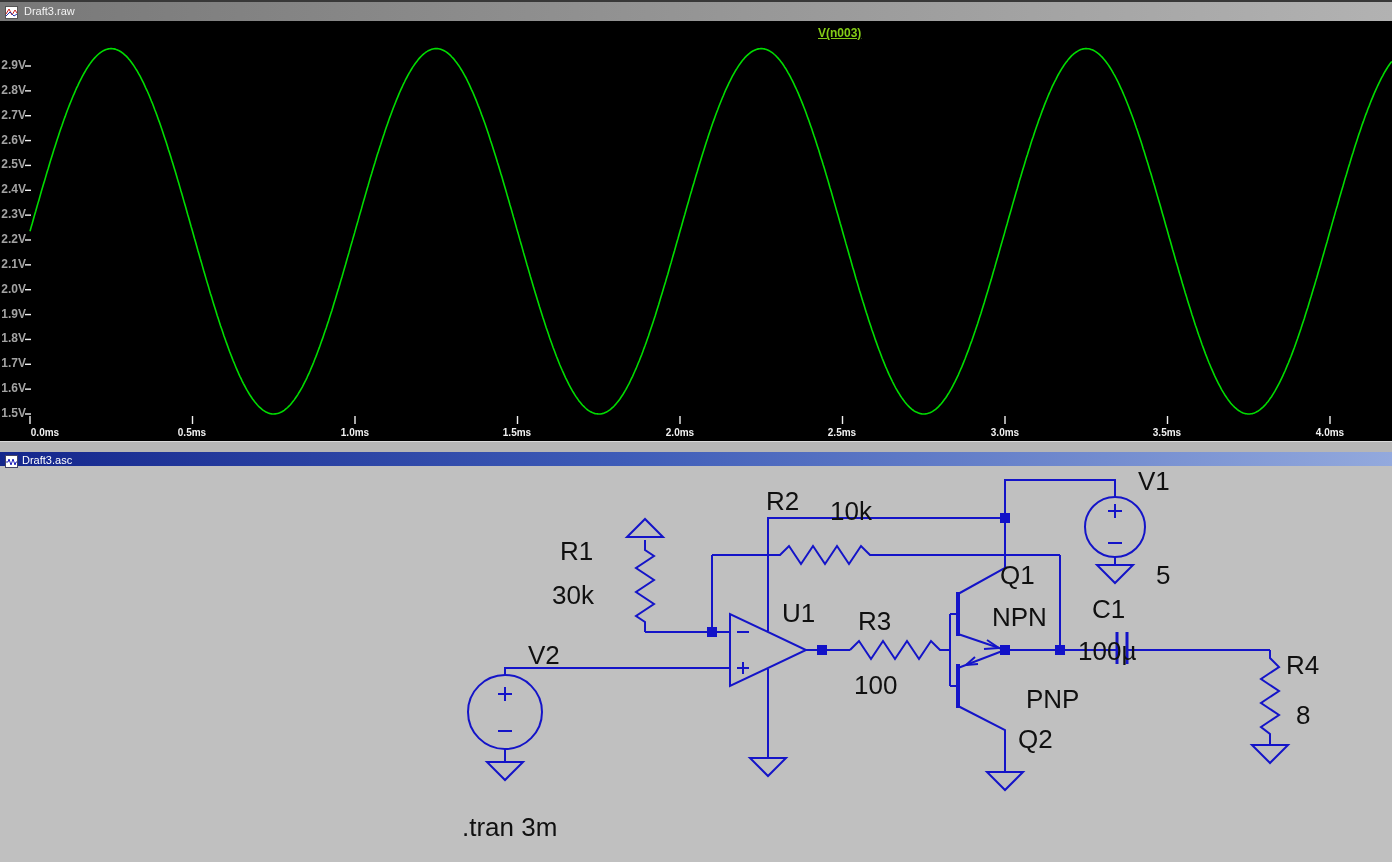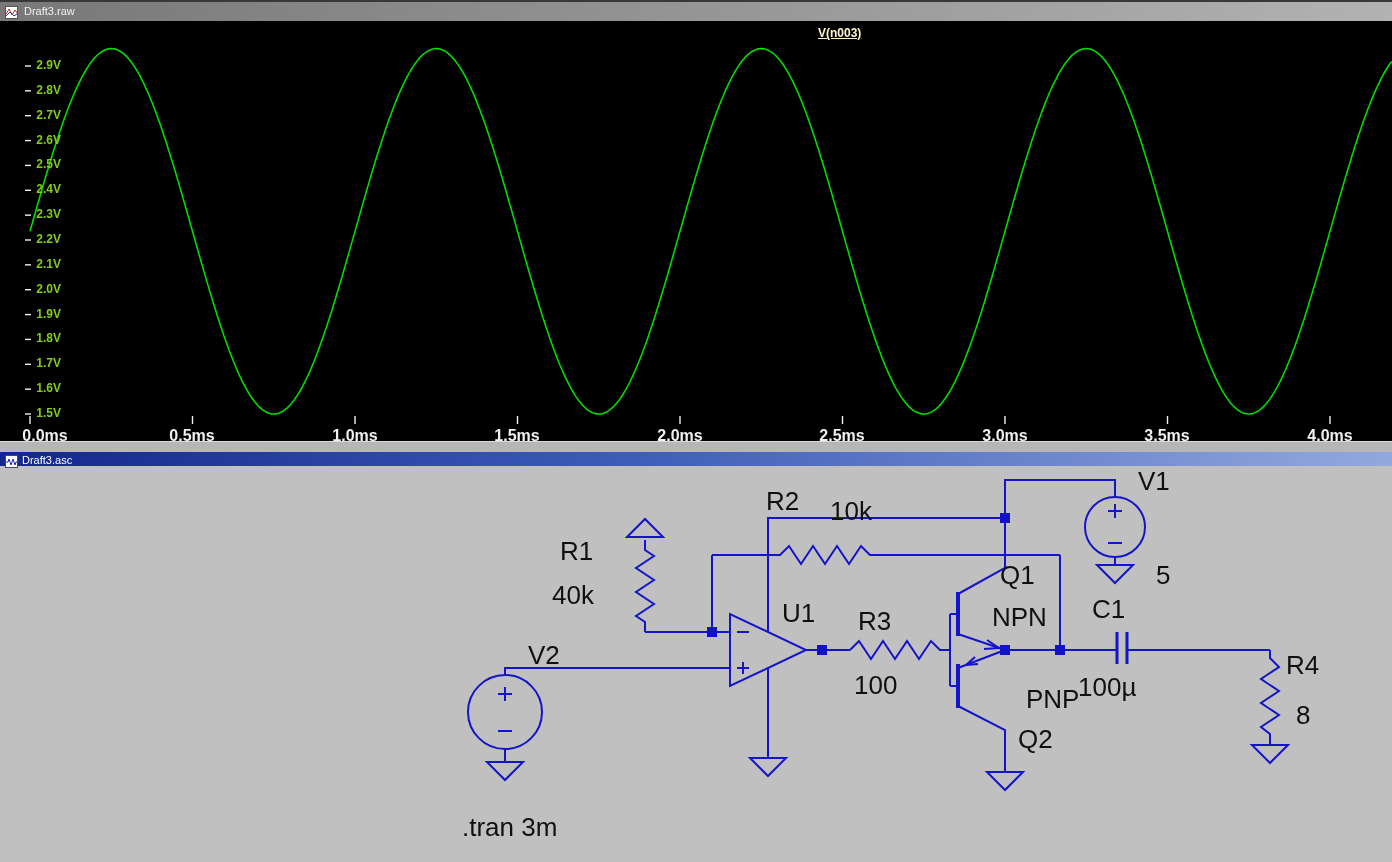--- a/index.html
+++ b/index.html
@@ -8,23 +8,23 @@
   .app-edge{position:absolute;top:0;left:0;width:100%;height:2px;background:#383838;}
   .titlebar{position:absolute;left:0;width:100%;}
   .titlebar.raw{top:2px;height:19px;background:linear-gradient(90deg,#787878,#b2b2b2);}
   .titlebar.asc{top:452px;height:14px;background:linear-gradient(90deg,#14268c 0%,#3e5cb8 45%,#93a9dd 100%);}
   .titletext{position:absolute;left:24px;top:0;line-height:19px;font-size:11px;color:#f2f2f2;}
   .asc .titletext{left:22px;line-height:17px;color:#ffffff;}
   .fileicon{position:absolute;left:5px;top:3px;width:13px;height:13px;}
   .asc .fileicon{top:2px;}
   .wave-pane{position:absolute;top:21px;left:0;width:1392px;height:420px;background:#000;}
   #wave-svg{position:absolute;left:0;top:0;}
-  .trace-label{position:absolute;left:818px;top:5px;font-size:12px;font-weight:bold;color:#fef9c3;text-decoration:underline;}
-  .ylab{position:absolute;left:0;width:26px;text-align:right;font-size:12px;font-weight:bold;color:#84cc16;margin-left:35px;}
-  .xlab{position:absolute;top:406px;width:62px;text-align:center;font-size:16px;font-weight:bold;color:#f0f0f0;}
+  .trace-label{position:absolute;left:818px;top:5px;font-size:12px;font-weight:bold;color:#84cc16;text-decoration:underline;}
+  .ylab{position:absolute;left:0;width:26px;text-align:right;font-size:12px;font-weight:bold;color:#a3a3a3;}
+  .xlab{position:absolute;top:406px;width:62px;text-align:center;font-size:10px;font-weight:bold;color:#f0f0f0;}
   .tick{stroke:#f0f0f0;stroke-width:1.4;}
   .split-strip{position:absolute;top:441px;left:0;width:100%;height:11px;background:#b6b6b6;border-top:1px solid #d9d9d9;}
   .schem-pane{position:absolute;top:469px;left:0;width:1392px;height:393px;background:#c0c0c0;}
   .schem-svg{position:absolute;top:469px;left:0;width:1392px;height:393px;}
   .slabel{position:absolute;font-size:26px;color:#101010;white-space:nowrap;}
   .w{stroke:#1414c8;stroke-width:2;fill:none;}
   .bar{stroke:#1414c8;stroke-width:4;fill:none;}
   .plate{stroke:#1414c8;stroke-width:3;fill:none;}
   .sq{fill:#1212c8;stroke:none;}
 </style>
@@ -200,29 +200,29 @@
     <g>
       <rect class="sq" x="707" y="627" width="10" height="10"></rect>
       <rect class="sq" x="817" y="645" width="10" height="10"></rect>
       <rect class="sq" x="1000" y="645" width="10" height="10"></rect>
       <rect class="sq" x="1055" y="645" width="10" height="10"></rect>
       <rect class="sq" x="1000" y="513" width="10" height="10"></rect>
     </g>
   </svg>
 
   <div class="slabel" style="left:560px;top:536px">R1</div>
-  <div class="slabel" style="left:552px;top:580px">40k</div>
+  <div class="slabel" style="left:552px;top:580px">30k</div>
   <div class="slabel" style="left:766px;top:486px">R2</div>
   <div class="slabel" style="left:830px;top:496px">10k</div>
   <div class="slabel" style="left:858px;top:606px">R3</div>
   <div class="slabel" style="left:854px;top:670px">100</div>
   <div class="slabel" style="left:1286px;top:650px">R4</div>
   <div class="slabel" style="left:1296px;top:700px">8</div>
   <div class="slabel" style="left:1092px;top:594px">C1</div>
-  <div class="slabel" style="left:1078px;top:672px">100µ</div>
+  <div class="slabel" style="left:1078px;top:636px">100µ</div>
   <div class="slabel" style="left:1138px;top:466px">V1</div>
   <div class="slabel" style="left:1156px;top:560px">5</div>
   <div class="slabel" style="left:528px;top:640px">V2</div>
   <div class="slabel" style="left:1000px;top:560px">Q1</div>
   <div class="slabel" style="left:992px;top:602px">NPN</div>
   <div class="slabel" style="left:1018px;top:724px">Q2</div>
   <div class="slabel" style="left:1026px;top:684px">PNP</div>
   <div class="slabel" style="left:782px;top:598px">U1</div>
   <div class="slabel" style="left:462px;top:812px">.tran 3m</div>
 

